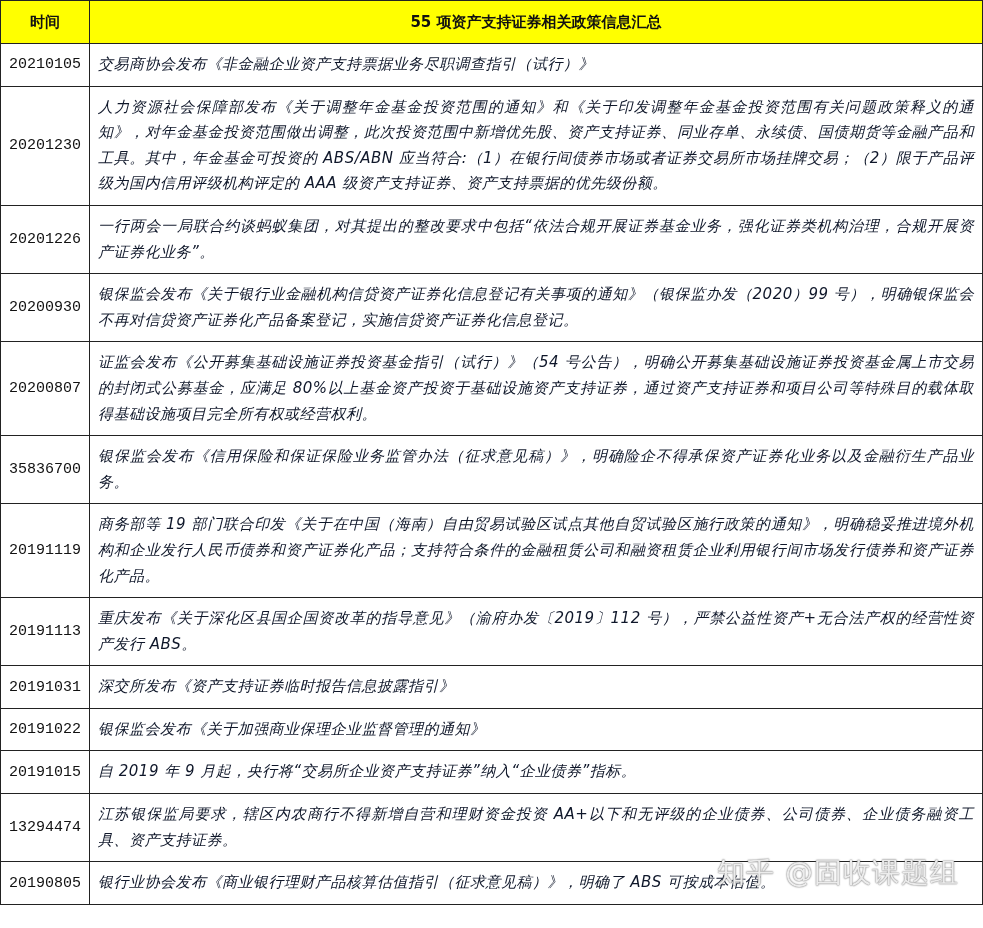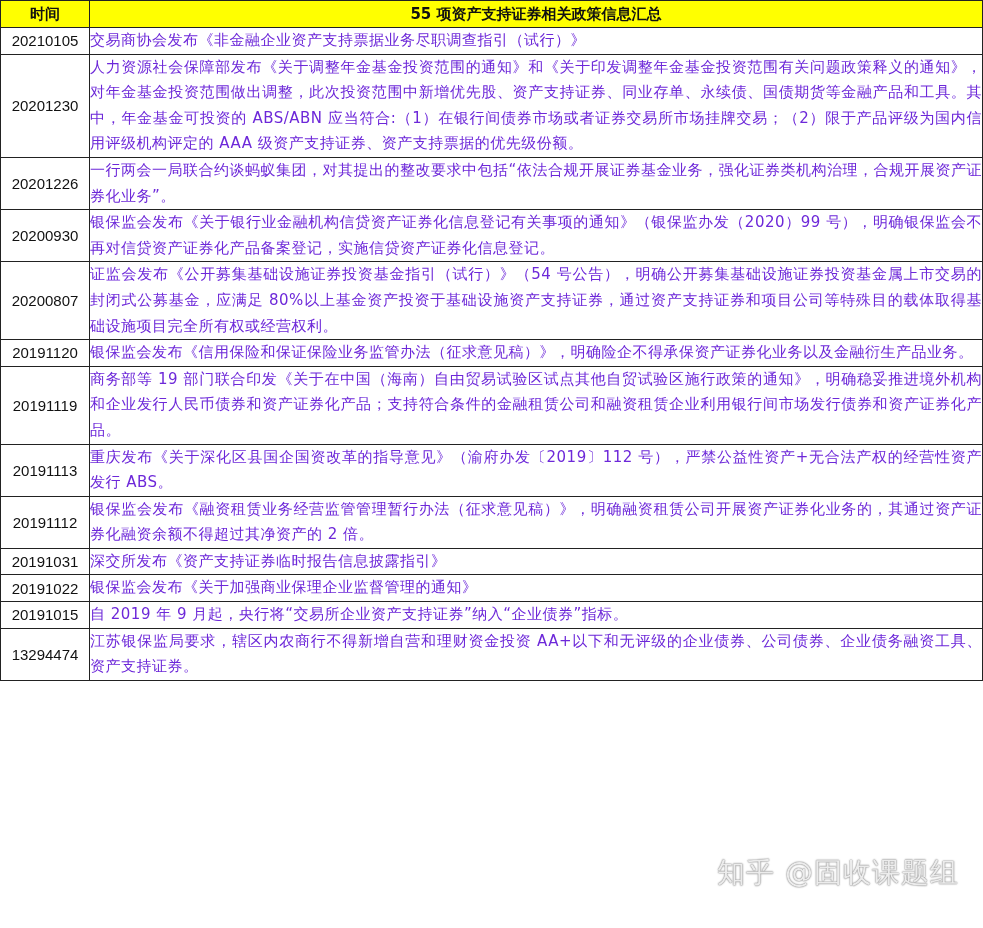--- a/index.html
+++ b/index.html
@@ -1,24 +1,24 @@
 <!DOCTYPE html>
 <html><head>
 <meta charset="utf-8">
 <style>
   html, body { margin: 0; padding: 0; background: #ffffff; }
   body { width: 983px; height: 928px; overflow: hidden; position: relative;
          font-family: "DejaVu Sans", "Liberation Sans", sans-serif; color: #111; }
   table.policy { border-collapse: collapse; width: 982px; table-layout: fixed; }
-  table.policy td, table.policy th { border: 1px solid #222; padding: 0; }
+  table.policy td, table.policy th { border: 1px solid #222; padding: 8px; }
   col.c-date { width: 89px; }
   col.c-text { width: 893px; }
   th { background: #ffff00; font-weight: bold; font-size: 15px; height: 26px; text-align: center; }
-  td.date { text-align: center; font-family: Liberation Sans, sans-serif; font-size: 15px; vertical-align: middle; }
-  td.text { font-size: 15px; line-height: 25.6px; padding: 0 6px 0 11px; letter-spacing: 0.5px; text-align: justify; color: #6d28d9; }
+  td.date { text-align: center; font-family: Liberation Mono, monospace; font-size: 15px; vertical-align: middle; }
+  td.text { font-size: 15px; line-height: 25.6px; padding: 0 6px 0 11px; letter-spacing: 0.5px; text-align: justify; color: #0f172a; font-style: italic; }
   .watermark { position: absolute; right: 24px; bottom: 36px; font-size: 28px; color: rgba(255,255,255,0.85);
                text-shadow: 0 0 2px #888, 0 0 1px #666; pointer-events: none; letter-spacing: 1px; text-align: center; }
 </style>
 </head>
 <body>
 
 <table class="policy">
   <colgroup>
       <col class="c-date">
       <col class="c-text">
@@ -44,47 +44,47 @@
       </tr>
       <tr>
         <td class="date">20200930</td>
         <td class="text">银保监会发布《关于银行业金融机构信贷资产证券化信息登记有关事项的通知》（银保监办发（2020）99 号），明确银保监会不再对信贷资产证券化产品备案登记，实施信贷资产证券化信息登记。</td>
       </tr>
       <tr>
         <td class="date">20200807</td>
         <td class="text">证监会发布《公开募集基础设施证券投资基金指引（试行）》（54 号公告），明确公开募集基础设施证券投资基金属上市交易的封闭式公募基金，应满足 80%以上基金资产投资于基础设施资产支持证券，通过资产支持证券和项目公司等特殊目的载体取得基础设施项目完全所有权或经营权利。</td>
       </tr>
       <tr>
-        <td class="date">20191120</td>
+        <td class="date">35836700</td>
         <td class="text">银保监会发布《信用保险和保证保险业务监管办法（征求意见稿）》，明确险企不得承保资产证券化业务以及金融衍生产品业务。</td>
       </tr>
       <tr>
         <td class="date">20191119</td>
         <td class="text">商务部等 19 部门联合印发《关于在中国（海南）自由贸易试验区试点其他自贸试验区施行政策的通知》，明确稳妥推进境外机构和企业发行人民币债券和资产证券化产品；支持符合条件的金融租赁公司和融资租赁企业利用银行间市场发行债券和资产证券化产品。</td>
       </tr>
       <tr>
         <td class="date">20191113</td>
         <td class="text">重庆发布《关于深化区县国企国资改革的指导意见》（渝府办发〔2019〕112 号），严禁公益性资产+无合法产权的经营性资产发行 ABS。</td>
-      </tr>
-      <tr>
-        <td class="date">20191112</td>
-        <td class="text">银保监会发布《融资租赁业务经营监管管理暂行办法（征求意见稿）》，明确融资租赁公司开展资产证券化业务的，其通过资产证券化融资余额不得超过其净资产的 2 倍。</td>
       </tr>
       <tr>
         <td class="date">20191031</td>
         <td class="text">深交所发布《资产支持证券临时报告信息披露指引》</td>
       </tr>
       <tr>
         <td class="date">20191022</td>
         <td class="text">银保监会发布《关于加强商业保理企业监督管理的通知》</td>
       </tr>
       <tr>
         <td class="date">20191015</td>
         <td class="text">自 2019 年 9 月起，央行将“交易所企业资产支持证券”纳入“企业债券”指标。</td>
       </tr>
       <tr>
         <td class="date">13294474</td>
         <td class="text">江苏银保监局要求，辖区内农商行不得新增自营和理财资金投资 AA+以下和无评级的企业债券、公司债券、企业债务融资工具、资产支持证券。</td>
       </tr>
+      <tr>
+        <td class="date">20190805</td>
+        <td class="text">银行业协会发布《商业银行理财产品核算估值指引（征求意见稿）》，明确了 ABS 可按成本估值。</td>
+      </tr>
     </tbody>
 </table>
 
 <div class="watermark">知乎 @固收课题组</div>
 
 </body></html>

